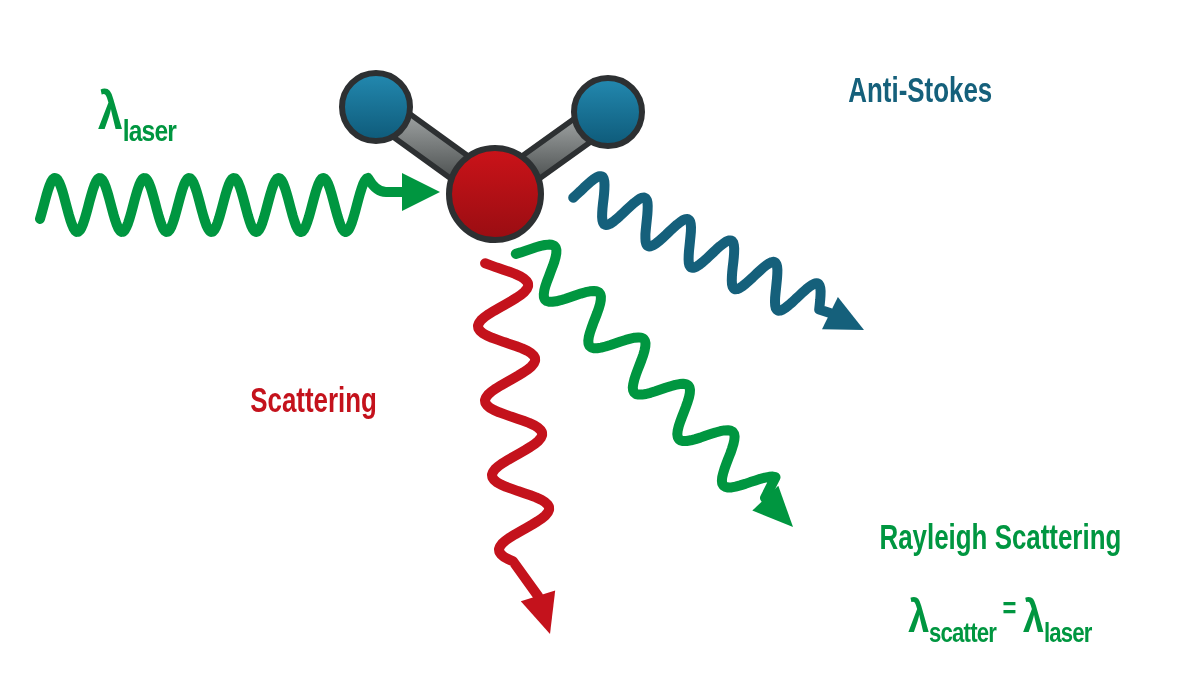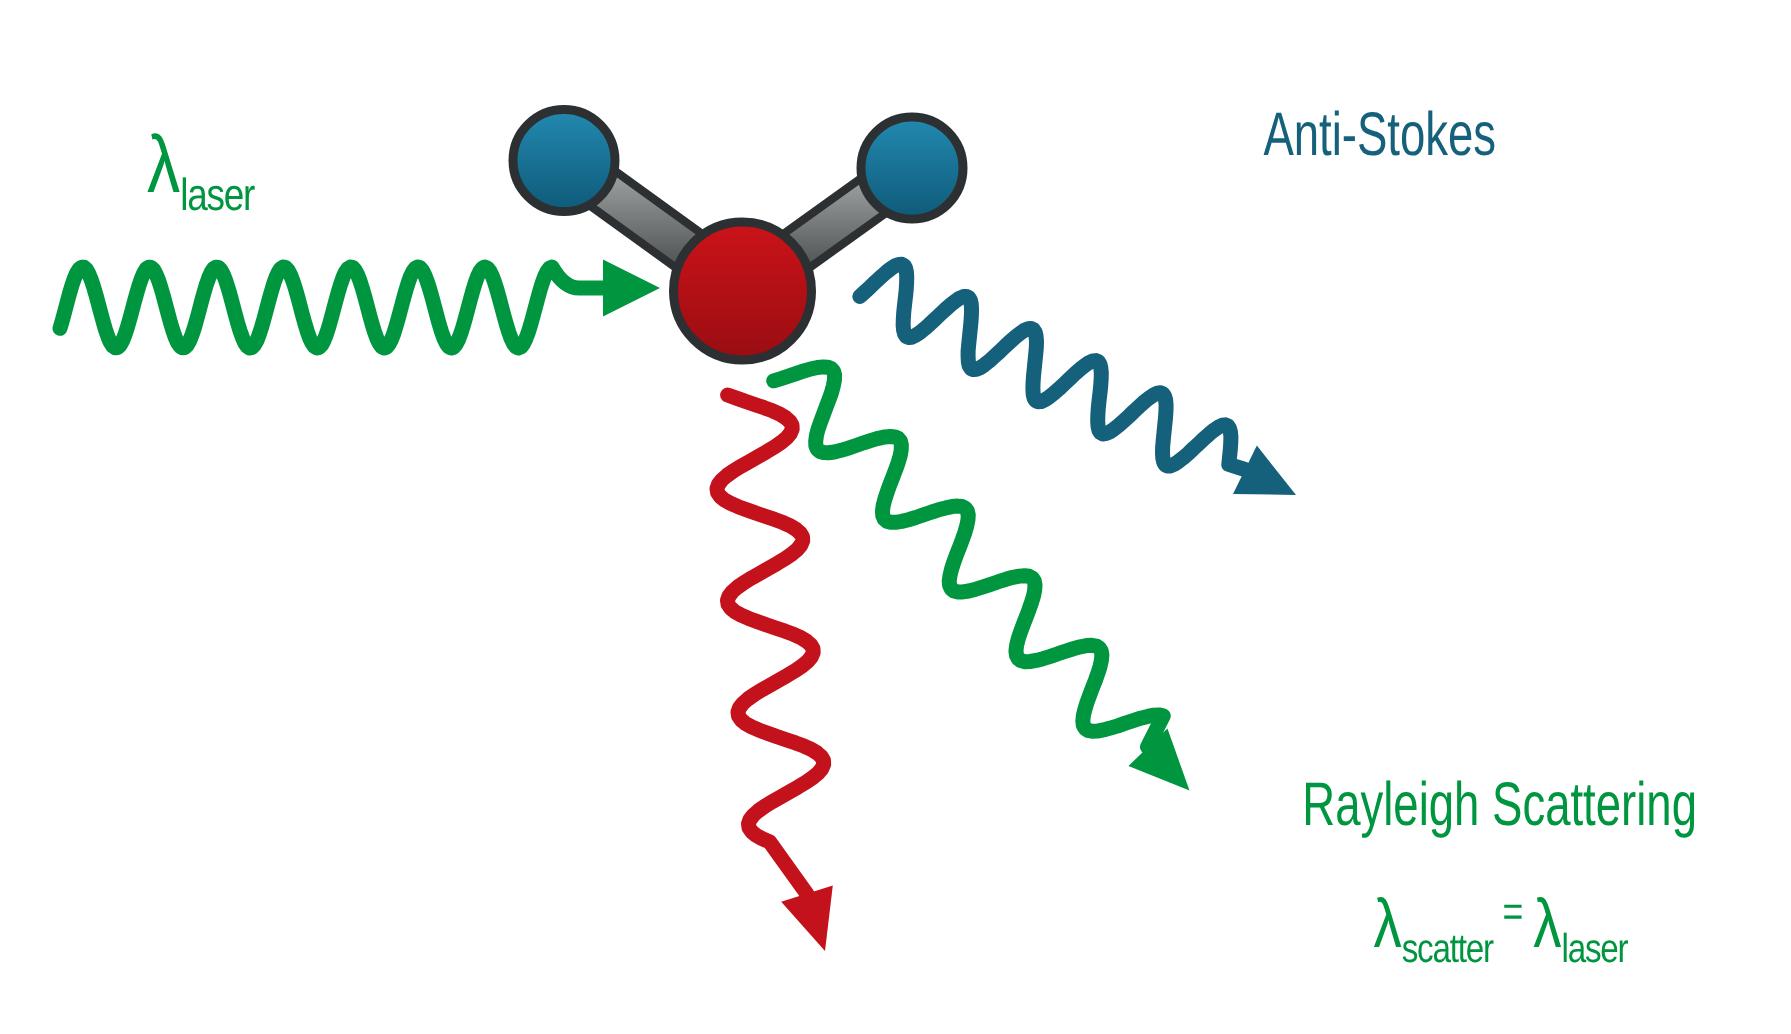--- a/index.html
+++ b/index.html
@@ -7,24 +7,24 @@
     position:relative;
     width:1194px;height:689px;
     background:var(--bg,#ffffff);
     overflow:hidden;
     font-family:"Liberation Sans", sans-serif;
   }
   .diagram-svg{position:absolute;left:0;top:0;}
   .tblock{
     position:absolute;
     text-align:center;
-    font-weight:normal;
+    font-weight:bold;
     line-height:63px;
   }
-  .h{font-size:41px;line-height:63px;}
+  .h{font-size:35px;line-height:63px;}
   .cond{display:inline-block;transform:scaleX(.74);transform-origin:50% 50%;white-space:nowrap;}
   .f{font-size:46px;line-height:52px;margin-top:6px;}
   .f .cond{transform:scaleX(.82);}
   .lam{font-size:46px;}
   .sub{font-size:27px;vertical-align:-10px;letter-spacing:-1px;}
   .op{font-size:29px;vertical-align:14px;margin:0 8px;}
   .teal{color:var(--teal);}
   .red{color:var(--red);}
   .green{color:var(--green);}
   .incident{left:98px;top:84px;text-align:left;}
@@ -79,20 +79,21 @@
   <div class="tblock green incident">
     <div class="f" style="margin:0;"><span class="cond"><span class="lam">λ</span><span class="sub">laser</span></span>
     </div>
   </div>
 
   <div class="tblock teal" style="left:690px;top:58px;width:460px;">
     <div class="h"><span class="cond">Anti-Stokes</span></div>
   </div>
 
   <div class="tblock red" style="left:124px;top:368px;width:380px;">
+    <div class="h"><span class="cond">Scattering</span></div>
   </div>
 
   <div class="tblock green" style="left:790px;top:505px;width:420px;">
     <div class="h"><span class="cond">Rayleigh Scattering</span></div>
     <div class="f" style="margin-top:14px;"><span class="cond"><span class="lam">λ</span><span class="sub">scatter</span><span class="op">=</span><span class="lam">λ</span><span class="sub">laser</span></span>
     </div>
   </div>
 
 </div>
 

